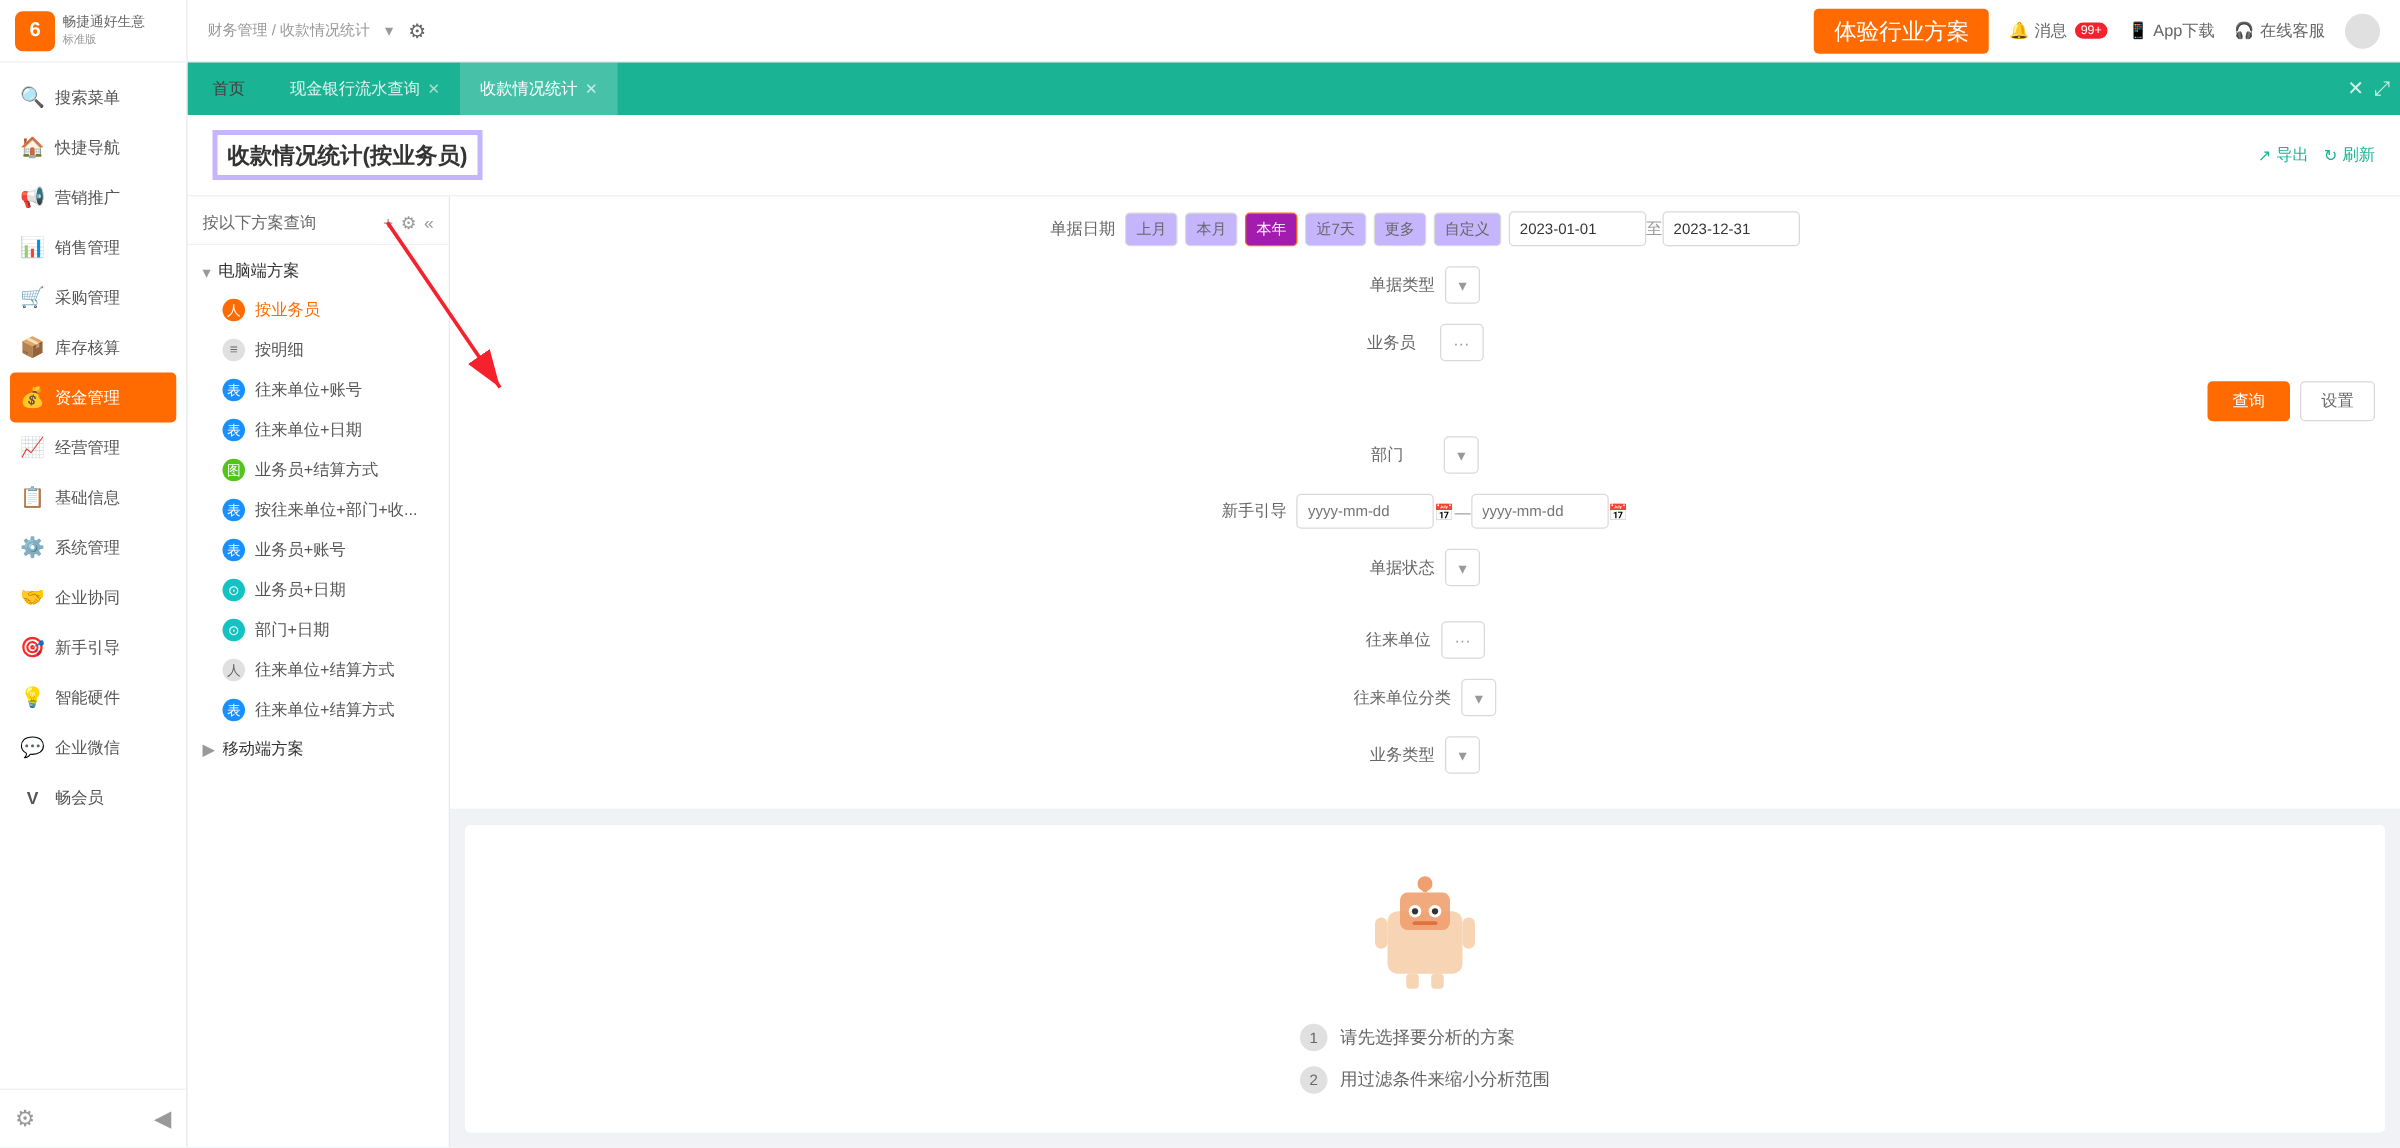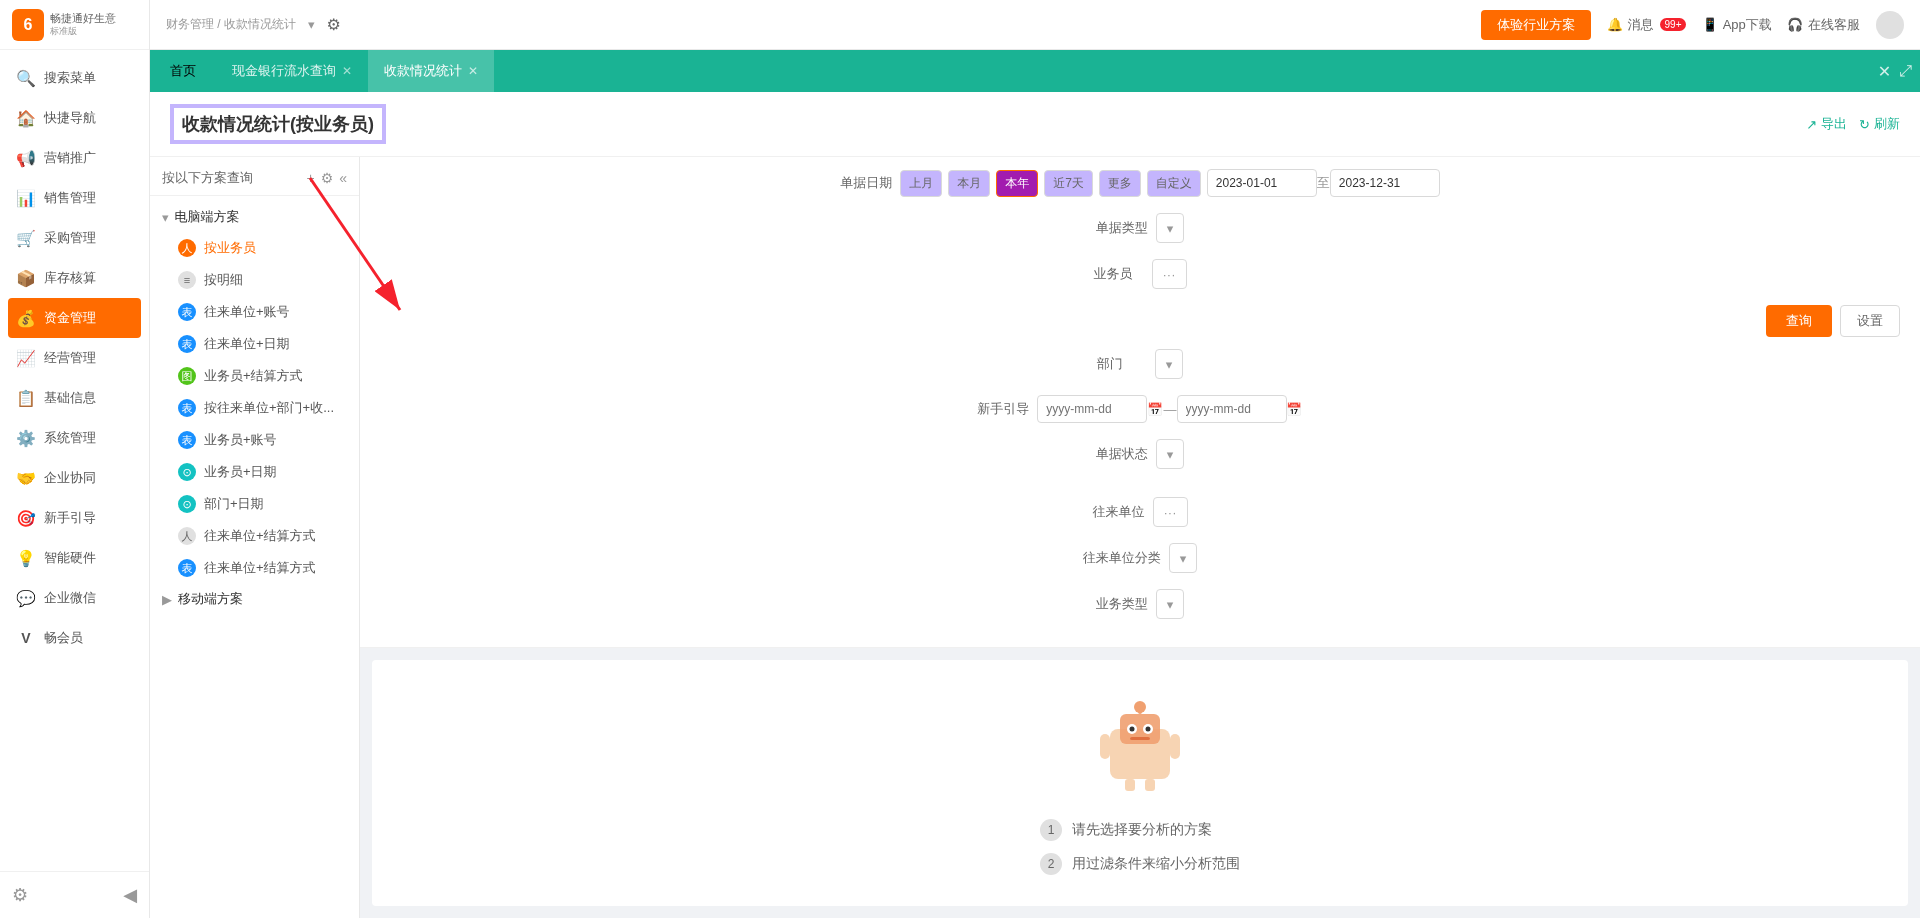--- a/index.html
+++ b/index.html
@@ -76,21 +76,21 @@
     .topbar-left { display: flex; align-items: center; gap: 12px; }
     .topbar-breadcrumb { color: #999; font-size: 12px; }
     .topbar-actions { display: flex; align-items: center; gap: 16px; }
     .topbar-trial-btn {
       background: #ff6b00;
       color: white;
       border: none;
       border-radius: 4px;
       padding: 6px 16px;
       cursor: pointer;
-      font-size: 13px;
+      font-size: 18px;
     }
     .topbar-icon-group { display: flex; align-items: center; gap: 16px; }
     .topbar-icon { cursor: pointer; color: #666; font-size: 13px; display: flex; align-items: center; gap: 4px; }
     .badge-red {
       background: #f5222d;
       color: white;
       border-radius: 10px;
       font-size: 10px;
       padding: 1px 5px;
       margin-left: 2px;
@@ -122,21 +122,21 @@
     }
     .tab-item.active {
       background: rgba(255,255,255,0.2);
       color: white;
     }
     .tab-item .tab-close {
       margin-left: 6px;
       font-size: 12px;
       opacity: 0.7;
     }
-    .tab-home { color: #000000; margin-right: 8px; padding: 0 12px; }
+    .tab-home { color: #404040; margin-right: 8px; padding: 0 12px; }
 
     .tabs-right {
       margin-left: auto;
       display: flex;
       align-items: center;
       gap: 8px;
       color: white;
     }
     .tabs-right-btn { cursor: pointer; font-size: 16px; opacity: 0.8; }
 

